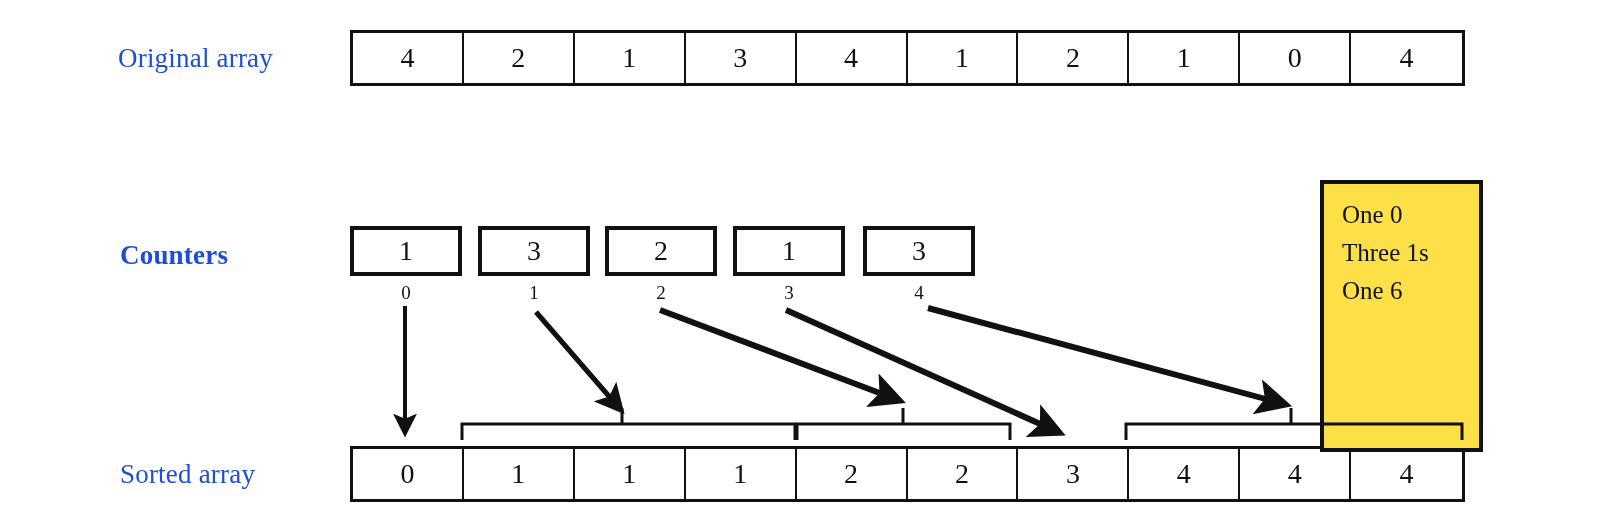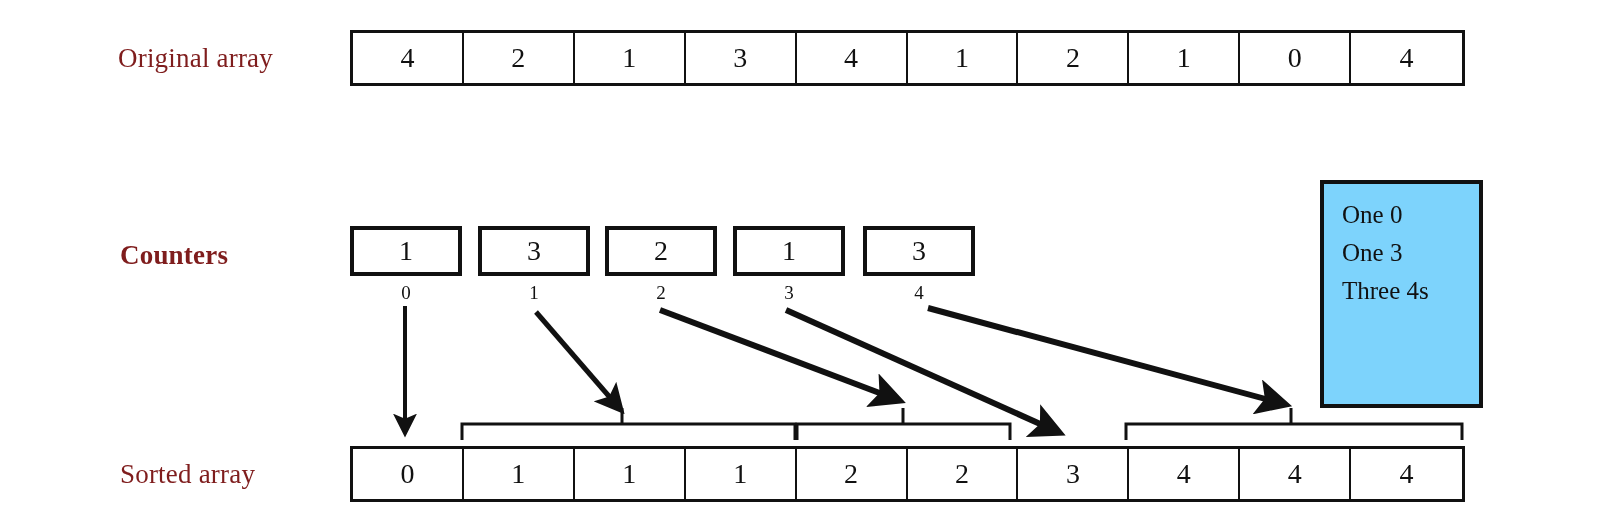--- a/index.html
+++ b/index.html
@@ -14,21 +14,21 @@
   #canvas {
     position: relative;
     width: 1614px;
     height: 524px;
     background: #ffffff;
     overflow: hidden;
   }
   .row-label {
     position: absolute;
     font-size: 27px;
-    color: #7f1d1d;
+    color: #1d4ed8;
     white-space: nowrap;
     letter-spacing: 0.2px;
   }
   
   .array-strip {
     position: absolute;
     display: flex;
     border: 3px solid #111111;
     box-sizing: border-box;
     background: #ffffff;
@@ -67,24 +67,24 @@
     color: #111111;
     text-align: center;
     width: 30px;
   }
   
   .legend-box {
     position: absolute;
     left: 1320px;
     top: 180px;
     width: 163px;
-    height: 228px;
+    height: 272px;
     box-sizing: border-box;
     border: 4px solid #111111;
-    background: #7dd3fc;
+    background: #fde047;
     padding: 12px 0 0 18px;
   }
   .legend-line {
     font-size: 25px;
     line-height: 38px;
     color: #111111;
     white-space: nowrap;
   }
   
   #overlay {
@@ -144,22 +144,22 @@
       <div class="cell">2</div>
       <div class="cell">3</div>
       <div class="cell">4</div>
       <div class="cell">4</div>
       <div class="cell">4</div>
     </div>
 
   <div class="legend-box">
     <div id="legend-lines">
         <div class="legend-line">One 0</div>
-        <div class="legend-line">One 3</div>
-        <div class="legend-line">Three 4s</div>
+        <div class="legend-line">Three 1s</div>
+        <div class="legend-line">One 6</div>
       </div>
   </div>
 
   <svg id="overlay" viewBox="0 0 1614 524">
     <defs>
       <marker id="ahead" markerWidth="6" markerHeight="6" refX="4.6" refY="3" orient="auto" markerUnits="strokeWidth">
         <path d="M0,0 L6,3 L0,6 L1.3,3 Z" fill="#111111"></path>
       </marker>
     </defs>
 

